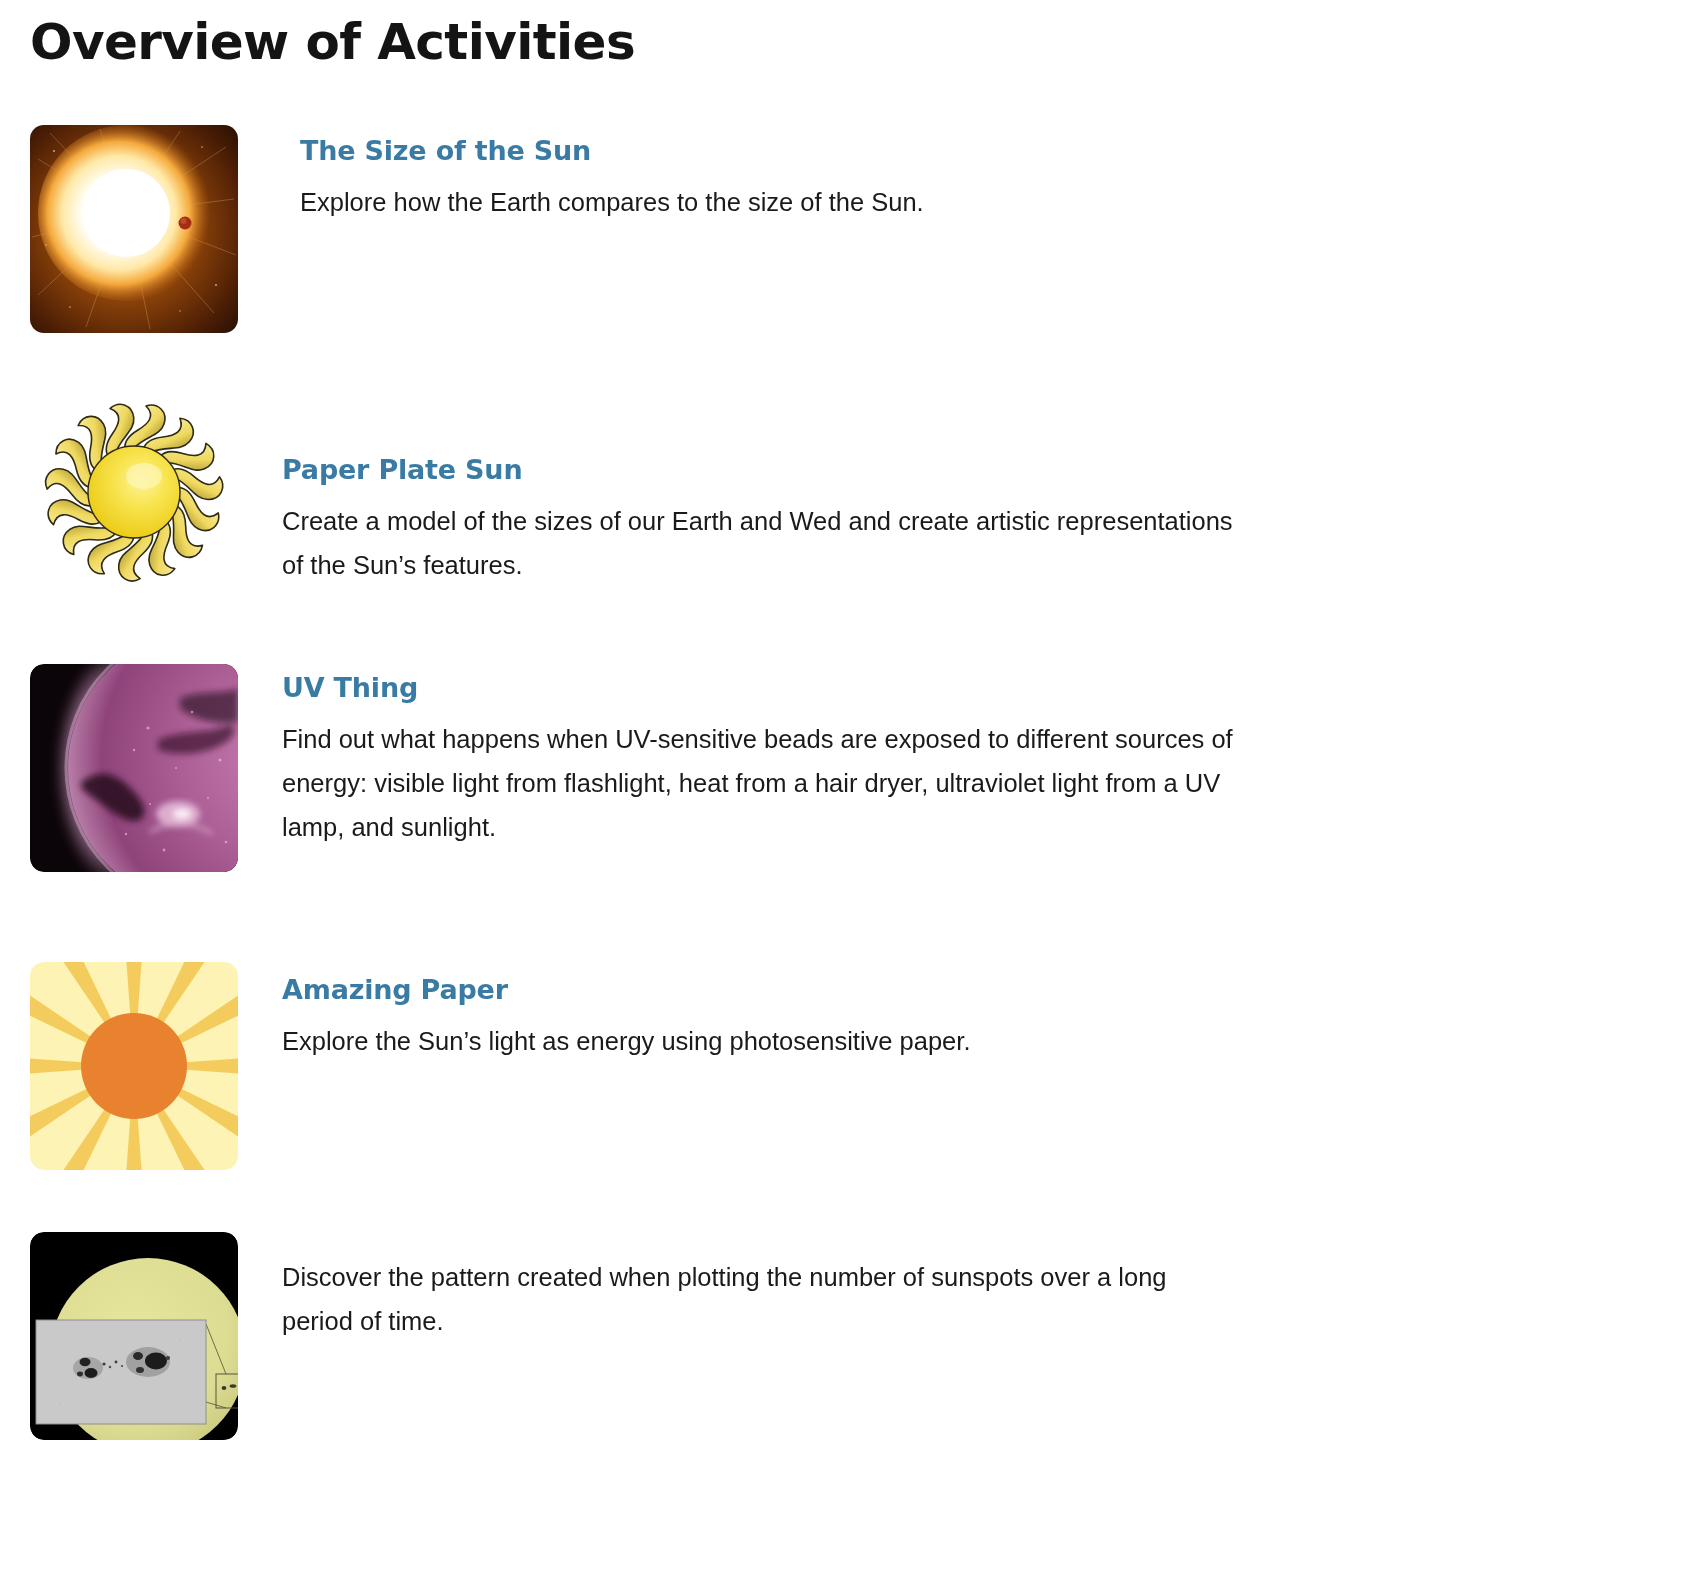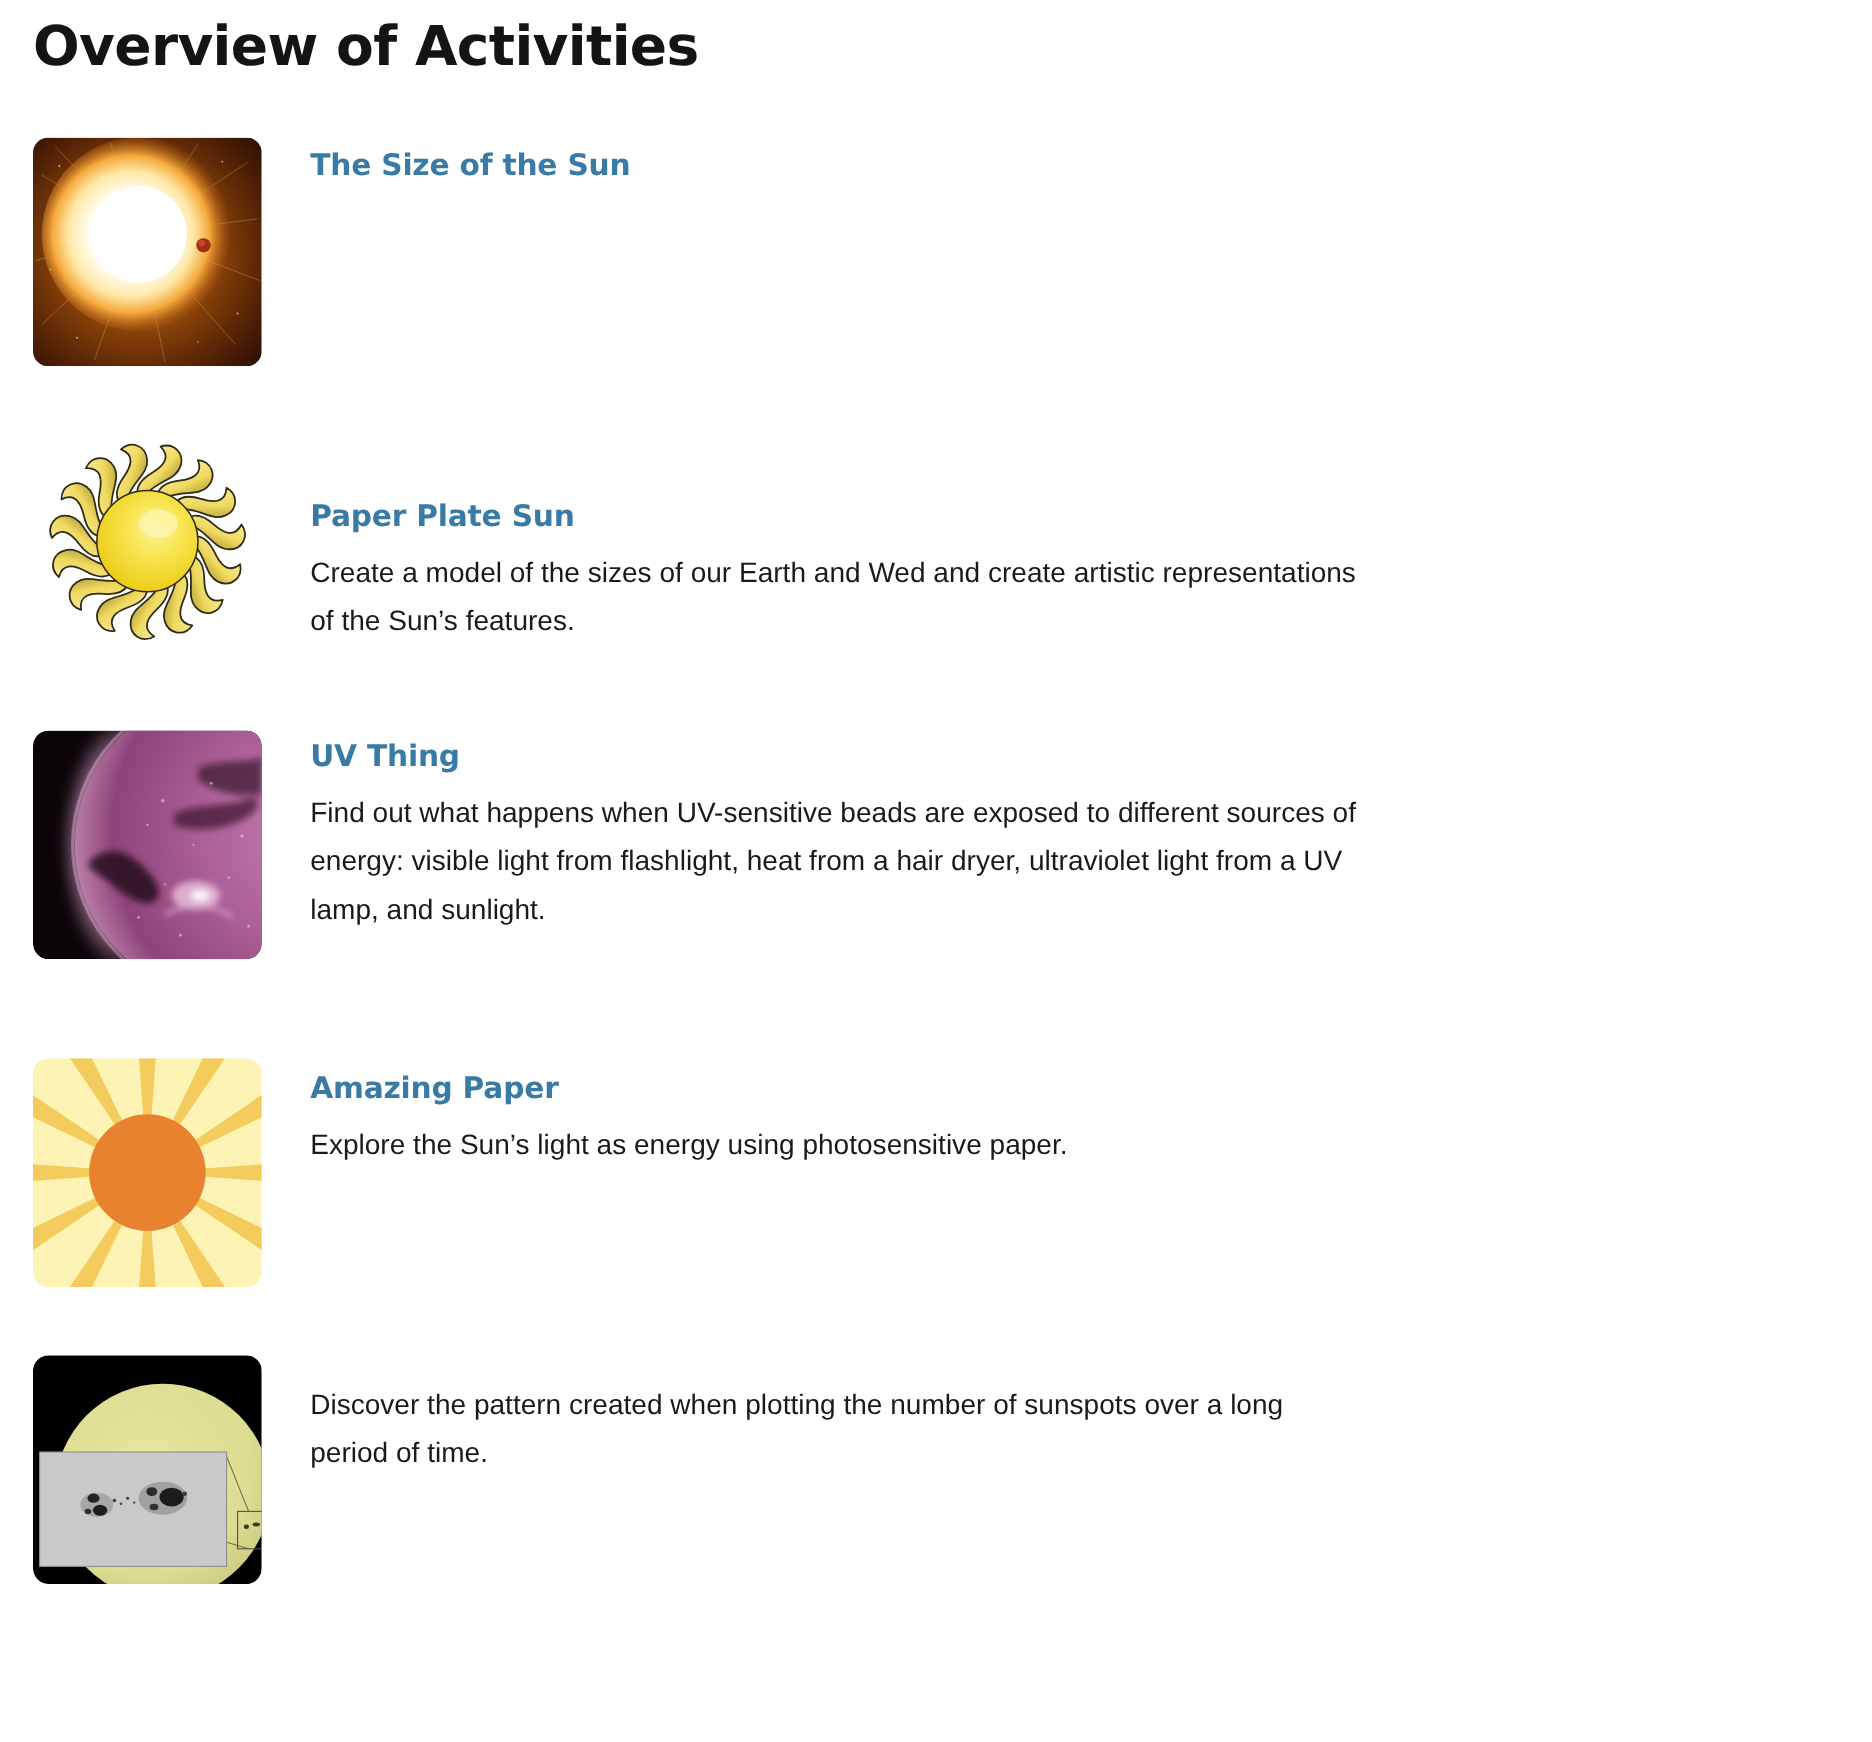--- a/index.html
+++ b/index.html
@@ -83,21 +83,21 @@
     margin: 14px 0 0 0;
     font-family: "Liberation Sans", sans-serif;
     font-size: 25.5px;
     font-weight: 400;
     color: #1a1a1a;
     line-height: 1.72;
     max-width: 1240px;
   }
 
   
-  .row1 { position: absolute; top: 125px;  left: 0; right: 0; }
+  .row1 { position: absolute; top: 125px;  left: 0; right: 0; gap: 18px; }
   .row2 { position: absolute; top: 380px;  left: 0; right: 0; align-items: flex-end; }
   .row3 { position: absolute; top: 664px;  left: 0; right: 0; }
   .row4 { position: absolute; top: 962px;  left: 0; right: 0; }
   .row5 { position: absolute; top: 1232px; left: 0; right: 0; }
 
   .row1 .text-cell { padding-top: 10px; }
   .row2 .text-cell { padding-top: 12px; }
   .row3 .text-cell { padding-top: 8px; }
   .row4 .text-cell { padding-top: 12px; }
   .row5 .text-cell { padding-top: 10px; }
@@ -158,20 +158,21 @@
               <circle cx="186" cy="160" r="0.9"></circle>
                 <circle cx="40" cy="182" r="0.8"></circle>
               <circle cx="150" cy="186" r="0.7"></circle>
                 <circle cx="16" cy="120" r="0.7"></circle>
             </g>
           </svg>
         </div>
       </div>
       <div class="text-cell">
         <h2 class="activity-title">The Size of the Sun</h2>
+        <p class="activity-desc">Explore how the Earth compares to the size of the Sun.</p>
       </div>
     </li>
 
     <li class="activity row2">
       <div class="thumb-cell">
         <div class="thumb thumb--plain">
           <svg viewBox="0 0 208 208" xmlns="http://www.w3.org/2000/svg">
             <defs>
               <radialGradient id="g2disc" cx="58%" cy="38%" r="62%">
                 <stop offset="0%" stop-color="#fdf49a"></stop>

